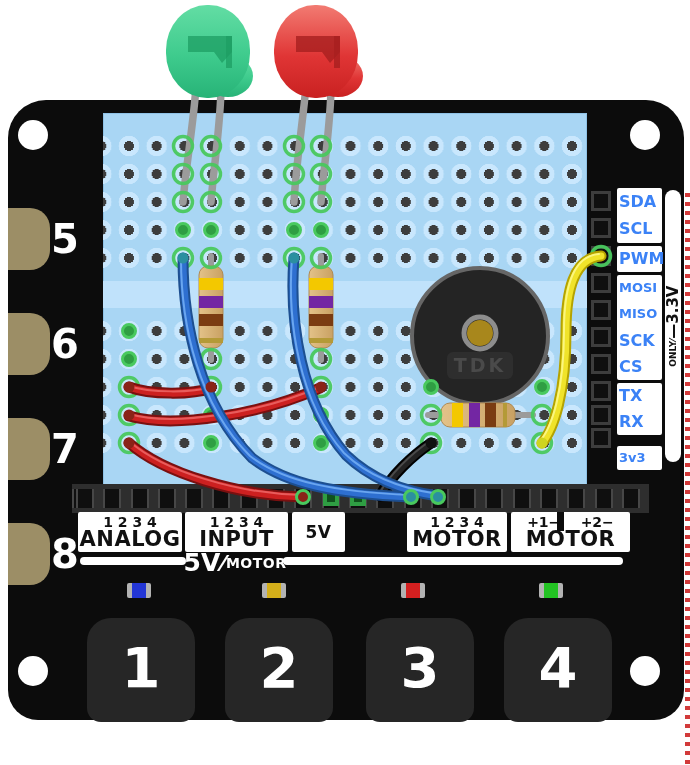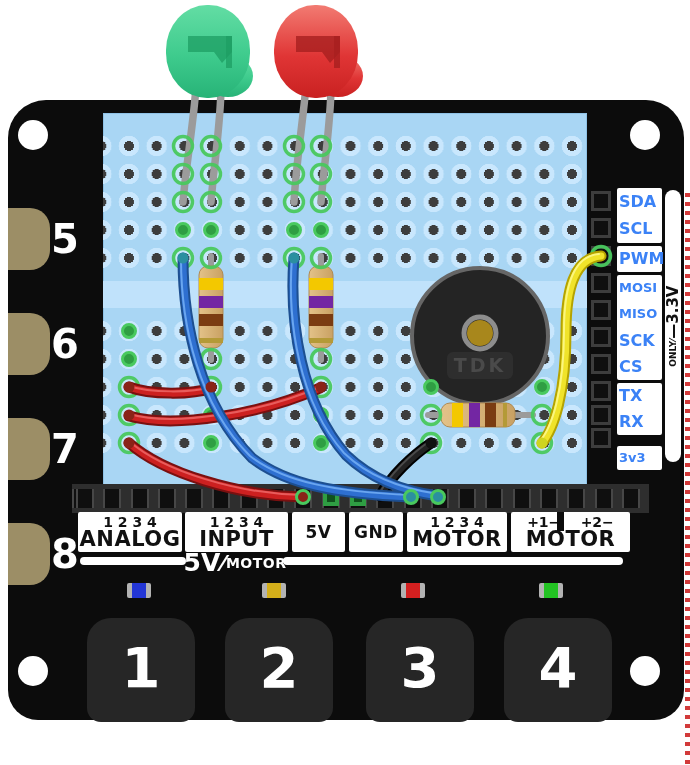--- a/index.html
+++ b/index.html
@@ -139,23 +139,20 @@
   <div class="abs blabel" style="left:78px;width:104px;">
     <div class="nums">1 2 3 4</div>
     <div class="bname">ANALOG</div>
   </div>
   <div class="abs blabel" style="left:185px;width:103px;">
     <div class="nums">1 2 3 4</div>
     <div class="bname">INPUT</div>
   </div>
   <div class="abs blabel" style="left:292px;width:53px;">
     <div class="single">5V</div>
-  </div>
-  <div class="abs blabel" style="left:349px;width:54px;">
-    <div class="single">GND</div>
   </div>
   <div class="abs blabel" style="left:407px;width:100px;">
     <div class="nums">1 2 3 4</div>
     <div class="bname">MOTOR</div>
   </div>
   <div class="abs blabel" style="left:511px;width:119px;">
     <div class="nums">
       <span>+1−</span>
       <span>+2−</span>
     </div>

